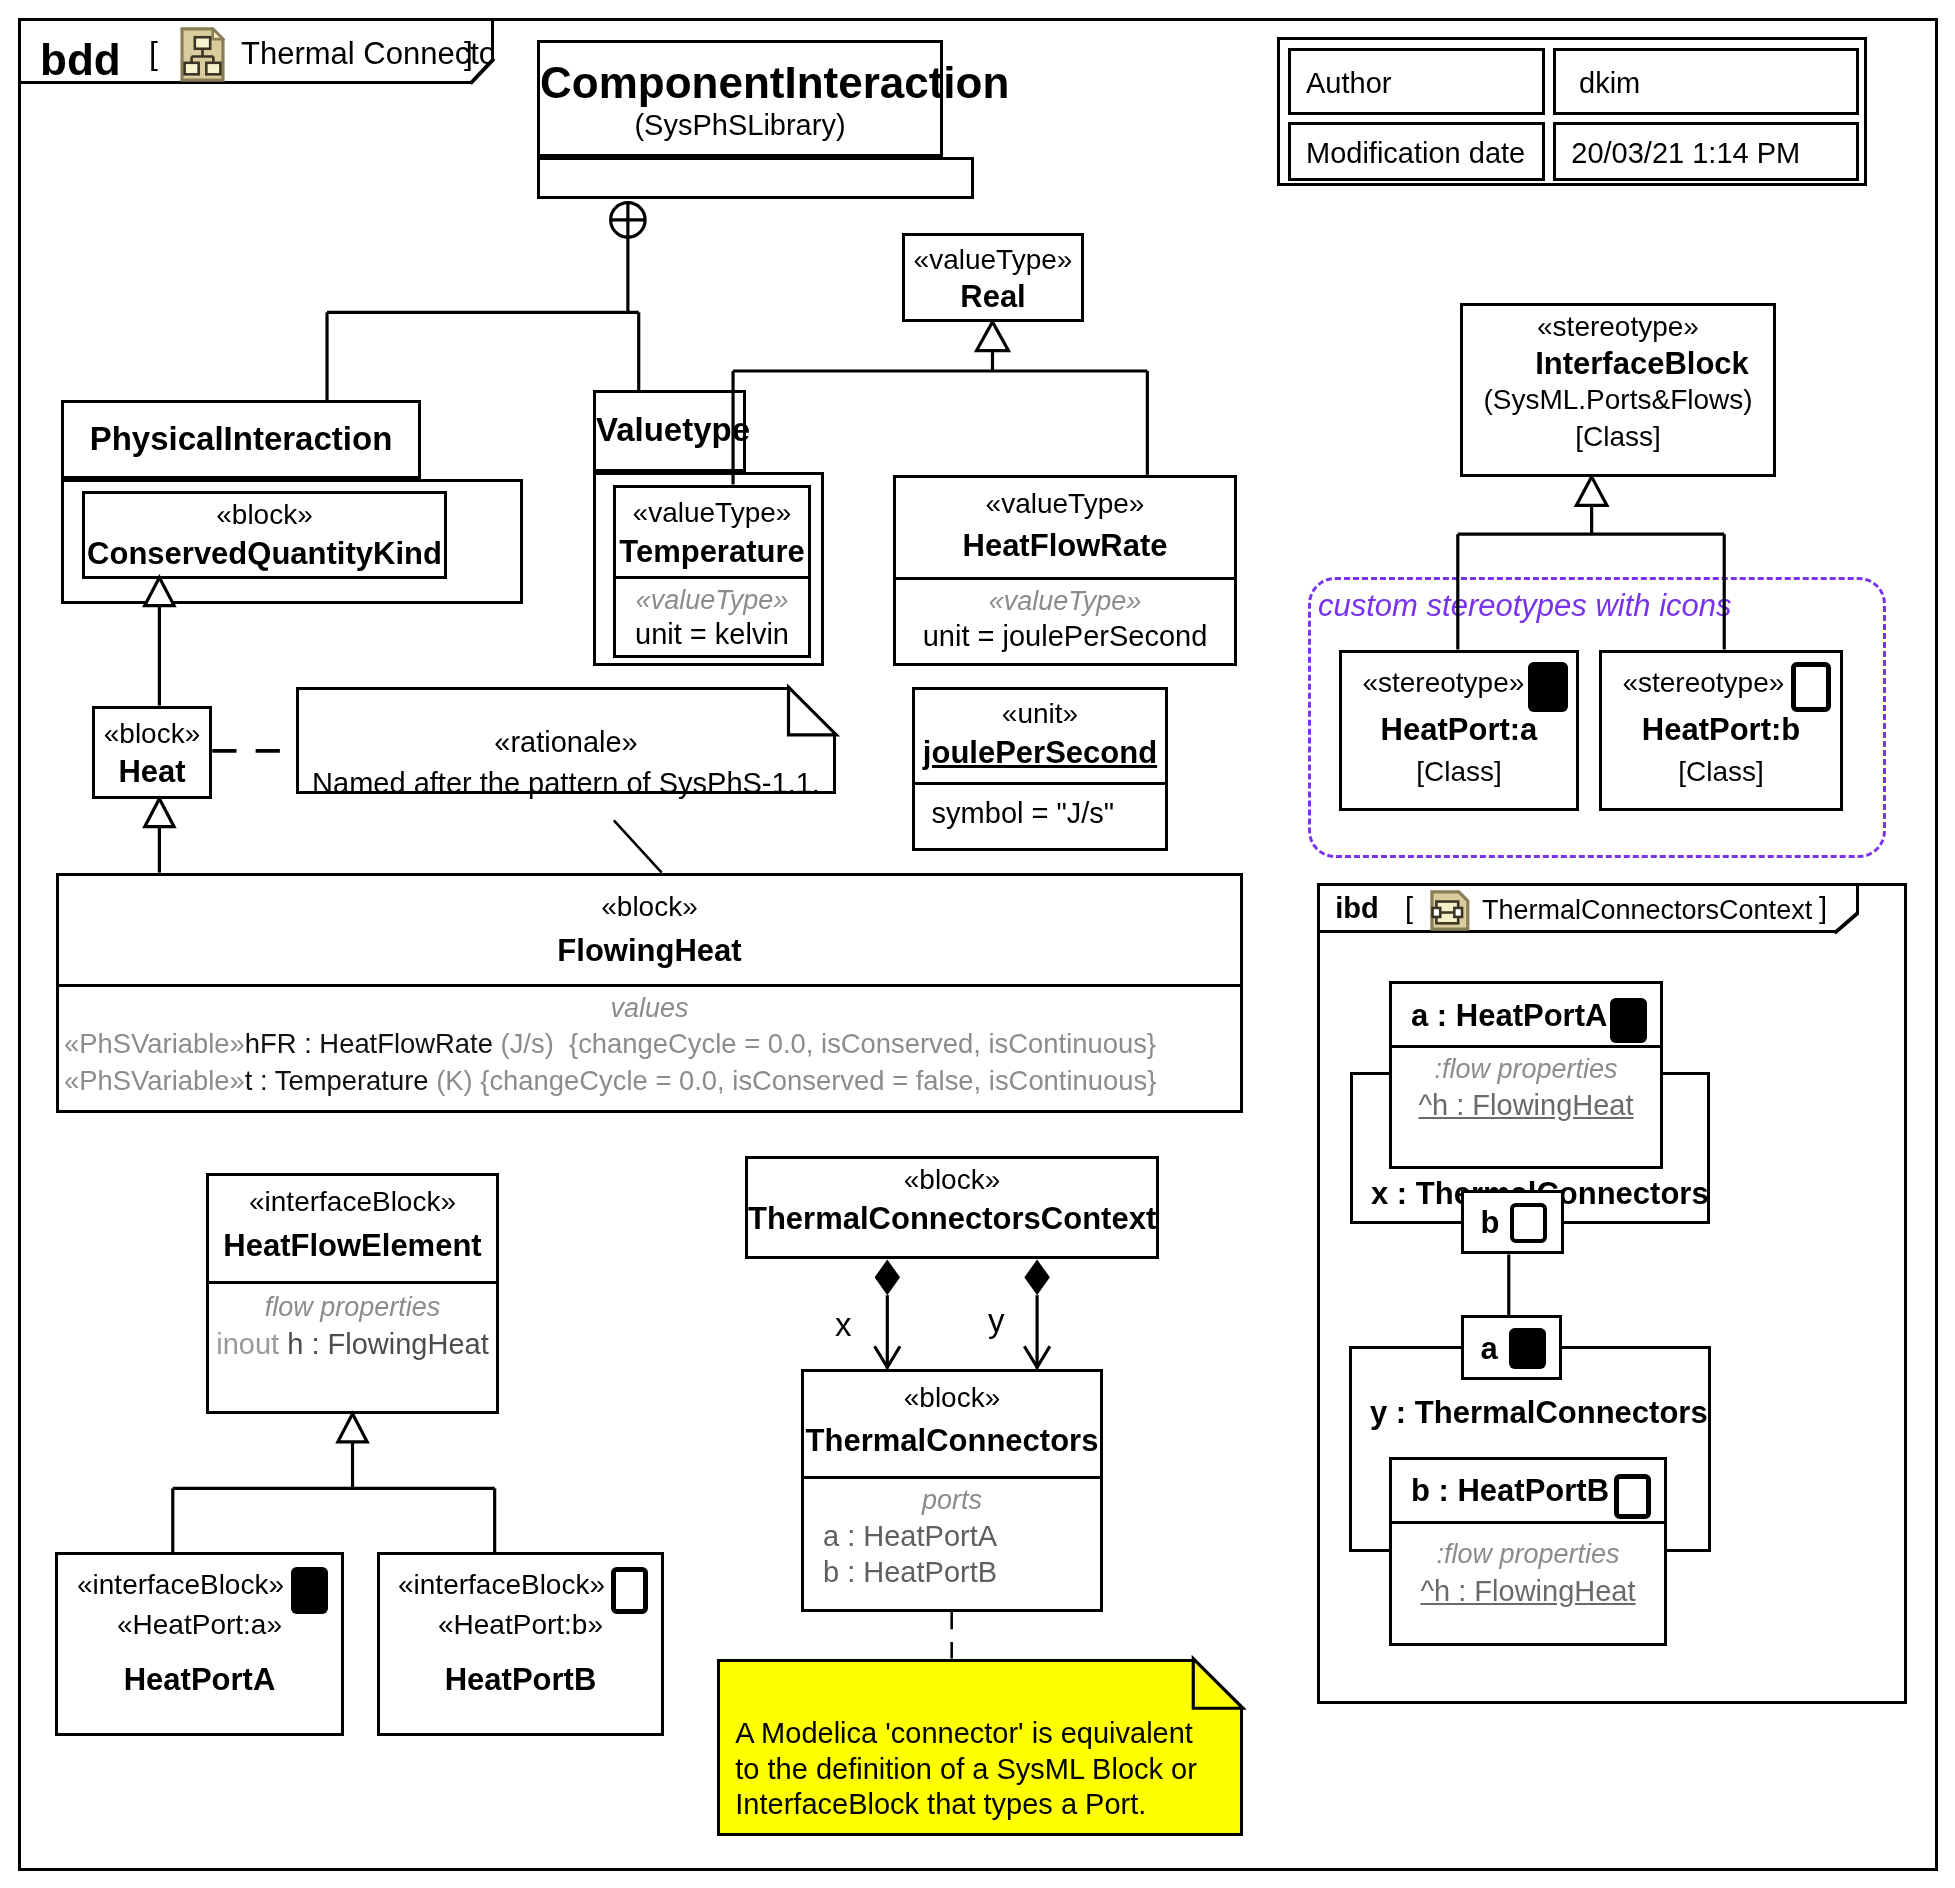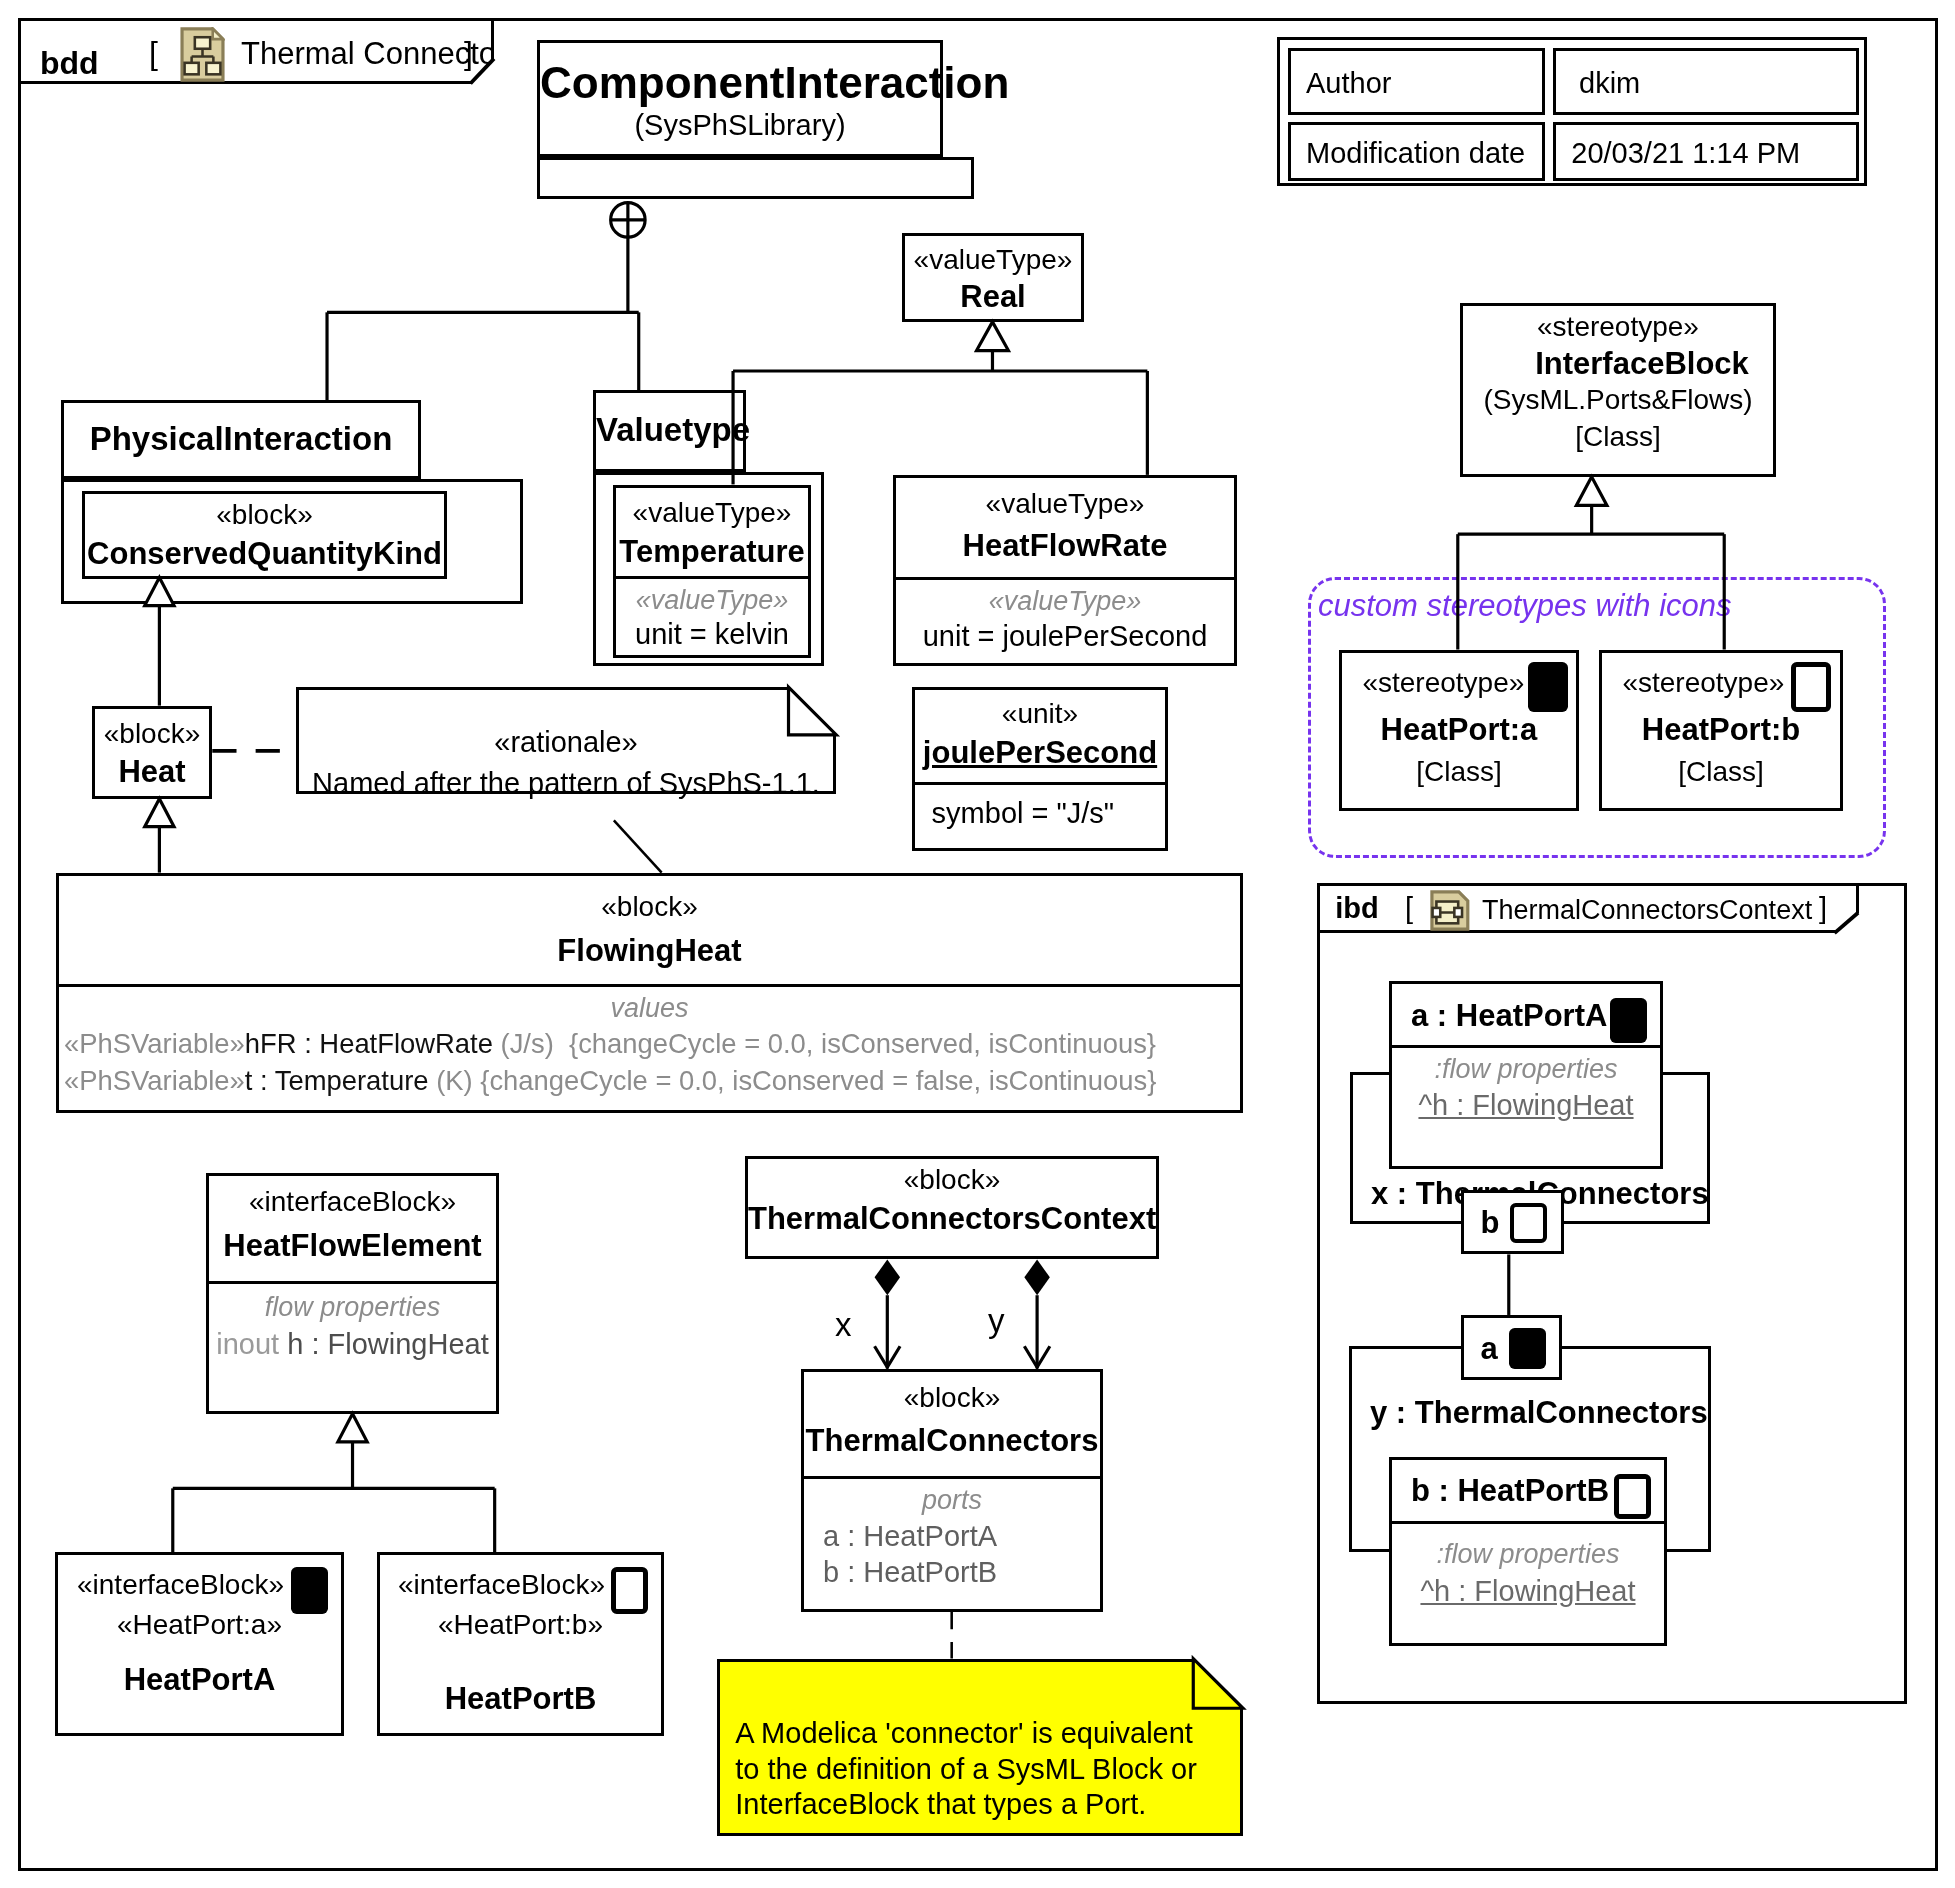--- a/index.html
+++ b/index.html
@@ -21,21 +21,21 @@
   svg.overlay{position:absolute;left:0;top:0;z-index:60;pointer-events:none;}
   .tab{position:absolute;box-sizing:border-box;background:#fff;border:3.8px solid #000;}
   .purplebox{position:absolute;box-sizing:border-box;border:3.8px dashed #7733EE;border-radius:27px;background:transparent;}
 </style>
 </head>
 <body>
 
 <div class="box" style="left:18px;top:18px;width:1920px;height:1853px;"></div>
 
 <div class="tab" style="left:18px;top:18px;width:476px;height:66px;clip-path:polygon(0 0,476px 0,476px 41px,453px 66px,0 66px);z-index:5;">
-  <span class="lrow b" style="left:19px;top:24px;font-size:32px;">bdd</span>
+  <span class="lrow b" style="left:19px;top:14px;font-size:44px;">bdd</span>
   <span class="lrow" style="left:128px;top:14px;font-size:32px;">[</span>
   <span class="lrow" style="left:159px;top:6.4px;">
     <svg width="45" height="55" viewBox="0 0 70 86">
       <path d="M3,3 h48 l16,16 v64 h-64 z" fill="#D9CD9E" stroke="#8A7E57" stroke-width="5"></path>
       <path d="M51,3 l16,16 h-16 z" fill="#F4EFC9" stroke="#8A7E57" stroke-width="4"></path>
       <line x1="35" y1="32" x2="35" y2="46" stroke="#3a3424" stroke-width="4"></line>
       <line x1="18" y1="46" x2="52" y2="46" stroke="#3a3424" stroke-width="4"></line>
       <line x1="18" y1="46" x2="18" y2="56" stroke="#3a3424" stroke-width="4"></line>
       <line x1="52" y1="46" x2="52" y2="56" stroke="#3a3424" stroke-width="4"></line>
       <rect x="23" y="16" width="24" height="18" fill="#F8F3CF" stroke="#3a3424" stroke-width="4"></rect>
@@ -168,21 +168,21 @@
 <div class="box" style="left:55px;top:1552px;width:289px;height:184px;z-index:4;">
   <div class="row" style="top:14px;font-size:28px;left:-38px;">«interfaceBlock»</div>
   <div class="icon-sq filled" style="left:233px;top:11.5px;width:37px;height:47px;"></div>
   <div class="row" style="top:54px;font-size:28px;">«HeatPort:a»</div>
   <div class="row b" style="top:107px;font-size:31px;">HeatPortA</div>
 </div>
 <div class="box" style="left:377px;top:1552px;width:287px;height:184px;z-index:4;">
   <div class="row" style="top:14px;font-size:28px;left:-38px;">«interfaceBlock»</div>
   <div class="icon-sq hollow" style="left:231px;top:11.5px;width:37px;height:47px;"></div>
   <div class="row" style="top:54px;font-size:28px;">«HeatPort:b»</div>
-  <div class="row b" style="top:107px;font-size:31px;margin-top:19px;">HeatPortB</div>
+  <div class="row b" style="top:107px;font-size:31px;">HeatPortB</div>
 </div>
 
 <div class="box" style="left:745px;top:1156px;width:414px;height:103px;z-index:4;">
   <div class="row" style="top:5.1px;font-size:28px;">«block»</div>
   <div class="row b" style="top:42px;font-size:31px;">ThermalConnectorsContext</div>
 </div>
 
 <span class="lrow" style="left:835px;top:1306px;font-size:33px;z-index:5;">x</span>
 <span class="lrow" style="left:988px;top:1302px;font-size:33px;z-index:5;">y</span>
 

